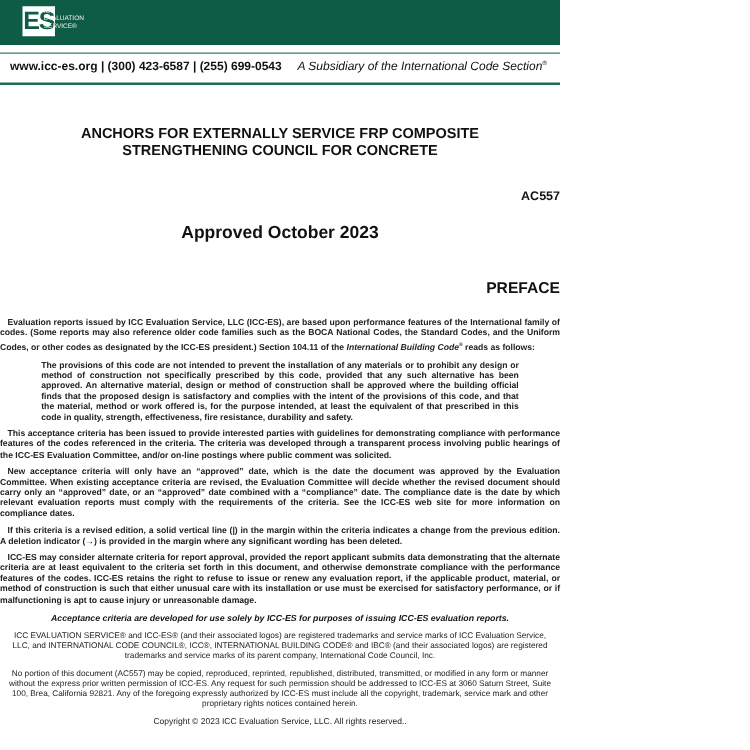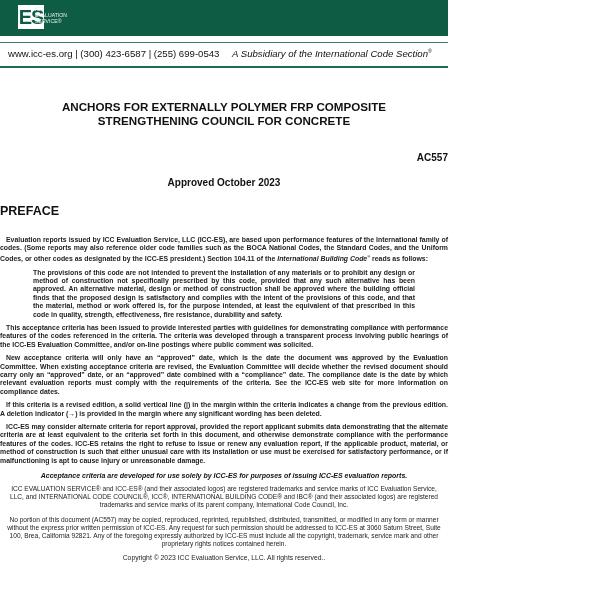--- a/index.html
+++ b/index.html
@@ -5,28 +5,28 @@
   html, body { margin: 0; padding: 0; background: #ffffff; }
   body { width: 600px; height: 600px; position: relative; overflow: hidden;
          font-family: "Liberation Sans", sans-serif; color: #111; }
   .banner { position: absolute; left: 0; top: 0; width: 448px; height: 36px; background: #0f5c45; }
   .logo-box { position: absolute; left: 18px; top: 5px; width: 26px; height: 24px; background: #ffffff;
               color: #0f5c45; font-weight: bold; font-size: 20px; line-height: 24px; text-align: center; letter-spacing: -1px; }
   .logo-text { position: absolute; left: 35px; top: 6px; color: #e8f0ec; font-size: 5.2px; line-height: 6px; }
   .rule-thin { position: absolute; left: 0; top: 42px; width: 448px; height: 1px; background: #3f7f68; }
   .rule-thick { position: absolute; left: 0; top: 66px; width: 448px; height: 2px; background: #1f6b50; }
   .contact { position: absolute; left: 8px; top: 48px; width: 440px; font-size: 9.6px; white-space: nowrap; }
-  .contact b { font-weight: normal; }
+  .contact b { font-weight: bold; }
   .contact i { font-style: italic; margin-left: 10px; }
   .contact sup { font-size: 5px; }
   .content { position: absolute; left: 0; top: 100px; width: 448px; }
   .title { text-align: center; font-weight: bold; font-size: 11.6px; line-height: 14px; margin: 0 0 0 0; }
   .code { text-align: right; font-weight: bold; font-size: 10px; margin-top: 24px; }
-  .approved { text-align: center; font-weight: bold; font-size: 10px; margin-top: 14px; }
-  .preface { text-align: left; font-weight: bold; font-size: 12.5px; margin-top: 16px; }
+  .approved { text-align: center; font-weight: bold; font-size: 14px; margin-top: 14px; }
+  .preface { text-align: right; font-weight: bold; font-size: 12.5px; margin-top: 30px; }
   .p { font-size: 6.9px; line-height: 8.4px; text-align: justify; margin: 0; font-weight: bold; color: #222; }
   .p.indent { text-indent: 6px; }
   .quote { font-size: 6.9px; line-height: 8.4px; margin: 5px 33px 0 33px; text-align: justify; font-weight: bold; color: #222; }
   .section { margin-top: 5px; }
   .center-italic { text-align: center; font-style: italic; font-weight: bold; font-size: 7px; margin-top: 7px; }
   .small { font-size: 6.6px; line-height: 8.2px; text-align: center; margin: 6px 4px 0 4px; color: #222; }
   .copy { font-size: 6.8px; text-align: center; margin-top: 6px; color: #222; }
   sup { font-size: 4px; }
 </style>
 </head>
@@ -46,21 +46,21 @@
   <b> <span>|</span> </b>
   <b>(300) 423-6587</b>
   <b> <span>|</span> </b>
   <b>(255) 699-0543</b>
   <i><span>A Subsidiary of the International Code Section</span><sup>®</sup></i>
 </div>
 <div class="rule-thick"></div>
 
 <div class="content">
   <div class="title">
-    <div>ANCHORS FOR EXTERNALLY POLYMER FRP COMPOSITE</div>
+    <div>ANCHORS FOR EXTERNALLY SERVICE FRP COMPOSITE</div>
     <div>STRENGTHENING COUNCIL FOR CONCRETE</div>
   </div>
   <div class="code">AC557</div>
   <div class="approved">Approved October 2023</div>
   <div class="preface">PREFACE</div>
 
   <p class="p indent section" style="margin-top:18px"><span>Evaluation reports issued by ICC Evaluation Service, LLC (ICC-ES), are based upon performance features of the International family of codes. (Some reports may also reference older code families such as the BOCA National Codes, the Standard Codes, and the Uniform Codes, or other codes as designated by the ICC-ES president.) Section 104.11 of the </span><i>International Building Code</i><sup>®</sup><span> reads as follows:</span></p>
   <p class="quote">The provisions of this code are not intended to prevent the installation of any materials or to prohibit any design or method of construction not specifically prescribed by this code, provided that any such alternative has been approved. An alternative material, design or method of construction shall be approved where the building official finds that the proposed design is satisfactory and complies with the intent of the provisions of this code, and that the material, method or work offered is, for the purpose intended, at least the equivalent of that prescribed in this code in quality, strength, effectiveness, fire resistance, durability and safety.</p>
   <p class="p indent section">This acceptance criteria has been issued to provide interested parties with guidelines for demonstrating compliance with performance features of the codes referenced in the criteria. The criteria was developed through a transparent process involving public hearings of the ICC-ES Evaluation Committee, and/or on-line postings where public comment was solicited.</p>
   <p class="p indent section">New acceptance criteria will only have an “approved” date, which is the date the document was approved by the Evaluation Committee. When existing acceptance criteria are revised, the Evaluation Committee will decide whether the revised document should carry only an “approved” date, or an “approved” date combined with a “compliance” date. The compliance date is the date by which relevant evaluation reports must comply with the requirements of the criteria. See the ICC-ES web site for more information on compliance dates.</p>

